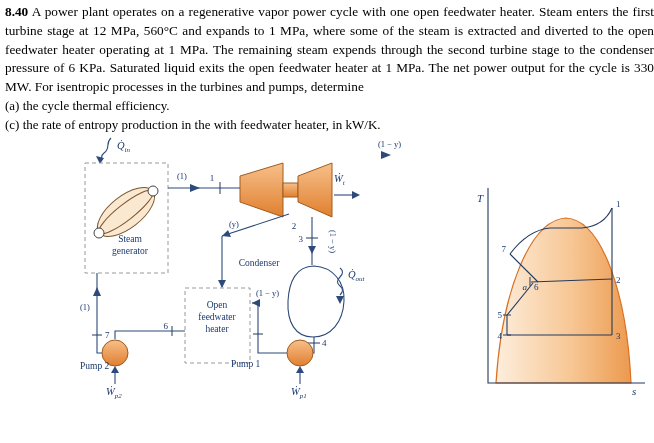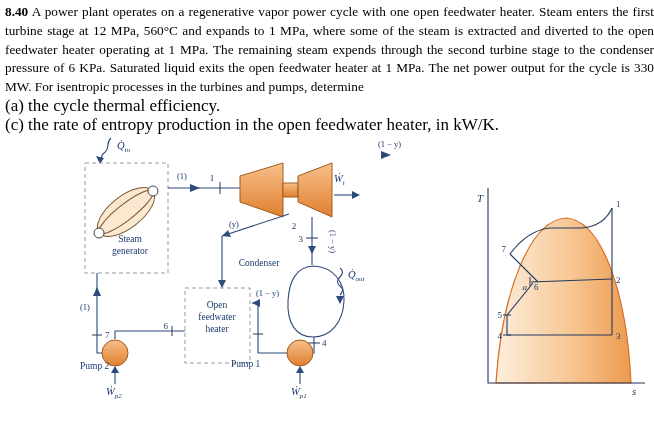--- a/index.html
+++ b/index.html
@@ -1,19 +1,19 @@
 <!DOCTYPE html>
 <html><head>
 <meta charset="utf-8">
 <style>
   html,body{margin:0;padding:0;background:#fff;}
   .page{position:relative;width:654px;height:443px;background:#fff;overflow:hidden;
         font-family:"Liberation Serif",serif;color:#000;}
   .problem{margin:3px 0 0 5px;font-size:13.3px;line-height:18.8px;text-align:justify;}
-  .part{margin:0 6px 0 5px;font-size:17px;line-height:18.8px;}
+  .part{margin:0 6px 0 5px;font-size:13px;line-height:18.8px;}
   svg.figure{display:block;margin-top:1px;}
   svg text{font-family:"Liberation Serif",serif;fill:#1b3a6e;}
   .lbl{font-size:9.5px;}
   .sm{font-size:8.5px;}
   .num{font-size:9px;}
   .sym{font-size:10.5px;font-style:italic;}
   .sub{font-size:7px;font-style:italic;}
   .axis-lbl{font-size:11px;font-style:italic;}
   .flow{fill:none;stroke:#2d4a7a;stroke-width:1.1;}
   .cyc{fill:none;stroke:#223a5e;stroke-width:1.1;}
@@ -27,21 +27,21 @@
   .blob{fill:#ffffff;stroke:#2d4a7a;stroke-width:1.1;}
   .dome{stroke:#d96f22;stroke-width:1.2;}
 </style>
 </head>
 <body>
 
 <div class="page">
 
   <p class="problem"><b>8.40</b> <span>A power plant operates on a regenerative vapor power cycle with one open feedwater heater. Steam enters the first turbine stage at 12 MPa, 560°C and expands to 1 MPa, where some of the steam is extracted and diverted to the open feedwater heater operating at 1 MPa. The remaining steam expends through the second turbine stage to the condenser pressure of 6 KPa. Saturated liquid exits the open feedwater heater at 1 MPa. The net power output for the cycle is 330 MW. For isentropic processes in the turbines and pumps, determine</span></p>
   <div class="part">(a) the cycle thermal efficiency.</div>
-  <div class="part">(c) the rate of entropy production in the open feedwater heater, in kW/K.</div>
+  <div class="part">(c) the rate of entropy production in the with feedwater heater, in kW/K.</div>
 
   <svg class="figure" width="654" height="270" viewBox="0 0 654 270">
     <defs>
       <linearGradient id="gTurb" x1="0" y1="0" x2="0" y2="1">
         <stop offset="0" stop-color="#f7c08a"></stop>
           <stop offset="1" stop-color="#e07f2f"></stop>
       </linearGradient>
       <linearGradient id="gDome" x1="0" y1="0" x2="1" y2="0">
         <stop offset="0" stop-color="#fdeedd"></stop>
           <stop offset="0.55" stop-color="#f7c795"></stop>

